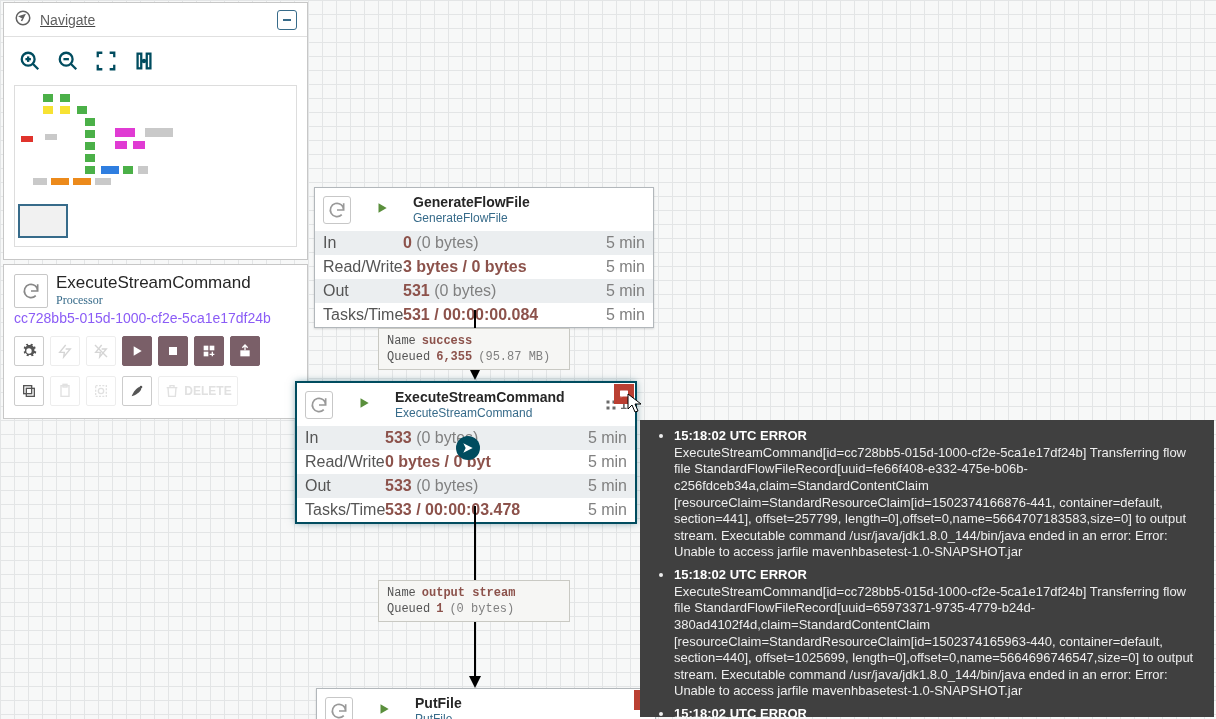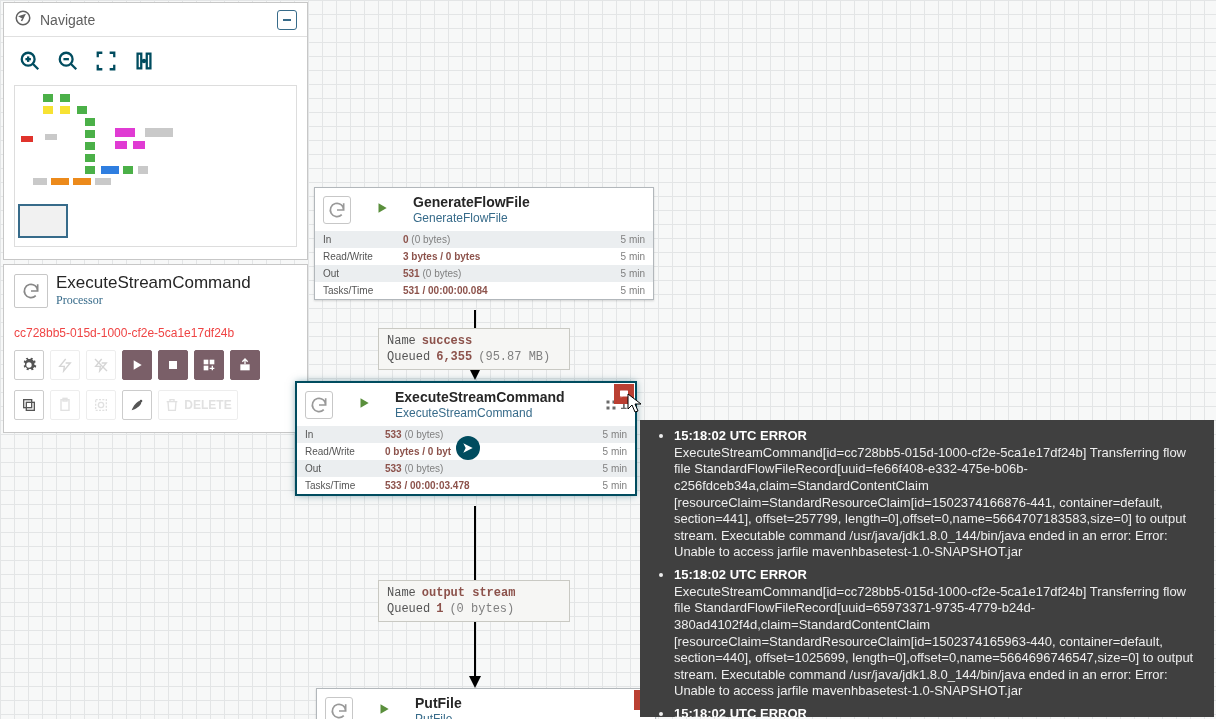--- a/index.html
+++ b/index.html
@@ -10,61 +10,61 @@
   position: absolute; left: 0; top: 0; width: 1216px; height: 719px;
   background-color: #f7f8f8;
   background-image:
     linear-gradient(#e3e5e6 1px, transparent 1px),
     linear-gradient(90deg, #e3e5e6 1px, transparent 1px);
   background-size: 14px 14px;
 }
 
 
 .panel { position: absolute; left: 3px; width: 305px; background: #fff; border: 1px solid #c7c7c7; }
-.panel-header { display: flex; align-items: center; padding: 6px 10px; border-bottom: 1px solid #e0e0e0; font-weight: 600; color: #444; }
+.panel-header { display: flex; align-items: center; padding: 6px 10px; border-bottom: 1px solid #e0e0e0; font-weight: 600; color: #444; text-decoration: underline; }
 .panel-header .title { margin-left: 8px; font-size: 14px; color: #606060; font-weight: 500; }
 .panel-header .collapse-btn { margin-left: auto; width: 20px; height: 20px; border: 1px solid #376b8a; border-radius: 3px; display: flex; align-items: center; justify-content: center; font-size: 14px; color: #376b8a; cursor: pointer; }
 
 
 .navigate-panel { top: 2px; }
 .nav-tools { display: flex; gap: 10px; padding: 10px 12px 6px 12px; }
 .nav-btn { width: 28px; height: 28px; display: flex; align-items: center; justify-content: center; border: none; background: none; cursor: pointer; color: #004c5f; }
 .birdseye { margin: 4px 10px 12px 10px; height: 162px; border: 1px solid #ddd; background: #fff; position: relative; }
 .birdseye .blob { position: absolute; }
 .viewport-rect { position: absolute; border: 2px solid #376b8a; background: rgba(200,200,200,.25); }
 
 
 .operate-panel { top: 264px; }
 .op-body { padding: 8px 10px 12px 10px; }
 .op-proc { display: flex; align-items: center; gap: 8px; }
 .op-icon { width: 34px; height: 34px; border: 1px solid #c7c7c7; border-radius: 2px; display: flex; align-items: center; justify-content: center; }
 .op-title { font-size: 17px; color: #262626; font-weight: 400; }
 .op-sub { font-size: 12px; color: #376b8a; font-family: Liberation Serif, serif; }
-.op-id { margin-top: 18px; font-size: 12px; color: #ef4444; }
+.op-id { margin-top: 2px; font-size: 14px; color: #8b5cf6; }
 .op-btnrow { display: flex; gap: 6px; margin-top: 10px; }
 .op-btn { width: 30px; height: 30px; border: 1px solid #ccc; border-radius: 2px; background: #fff; display: flex; align-items: center; justify-content: center; cursor: pointer; }
 .op-btn.dark { background: #7a5f68; border-color: #7a5f68; color: #fff; }
 .op-btn.disabled { opacity: .35; cursor: default; }
 .op-delete { width: 80px; color: #aaa; gap: 4px; font-weight: 600; font-size: 12px; }
 .op-btn svg { width: 16px; height: 16px; }
 
 
 .node { position: absolute; width: 340px; background: #fff; border: 1px solid #b2b7bb; box-shadow: 0 1px 2px rgba(0,0,0,.15); }
 .node.selected { border-color: #004c5f; box-shadow: 0 0 0 1px #004c5f, 0 0 8px rgba(0,76,95,.5); }
 .node-header { display: flex; align-items: center; padding: 6px 8px; gap: 24px; }
 .proc-icon { width: 28px; height: 28px; border: 1px solid #c7c7c7; border-radius: 3px; display: flex; align-items: center; justify-content: center; }
 .node-titles { flex: 1; line-height: 1.2; }
 .node-name { font-size: 14px; font-weight: 600; color: #262626; }
 .node-type { font-size: 12px; color: #376b8a; }
 .run-indicator { color: #5a8f3c; }
 .badge-count { display: flex; align-items: center; gap: 3px; font-size: 12px; font-weight: 700; color: #6a6a6a; }
 .bulletin { width: 20px; height: 20px; background: #ba3f32; color: #fff; display: flex; align-items: center; justify-content: center; font-size: 12px; position: absolute; top: 1px; right: 1px; }
 
 .node-stats { }
-.stat-row { display: flex; align-items: center; padding: 3px 8px; font-size: 10px; justify-content: center; }
+.stat-row { display: flex; align-items: center; padding: 3px 8px; font-size: 16px; justify-content: center; }
 .stat-row:nth-child(odd) { background: #ebeef0; }
 .stat-label { width: 80px; color: #555; }
 .stat-val { flex: 1; color: #8c524b; font-weight: 600; }
 .stat-val .gray { color: #808080; font-weight: 400; }
 .stat-time { color: #808080; }
 
 
 .conn { position: absolute; background: #f6f6f4; border: 1px solid #c9c9c3; padding: 4px 8px; font-size: 12px; width: 192px; }
 .conn-row { display: flex; gap: 6px; padding: 1px 0; font-family: Liberation Mono, monospace; }
 .conn-row .k { color: #555; }

